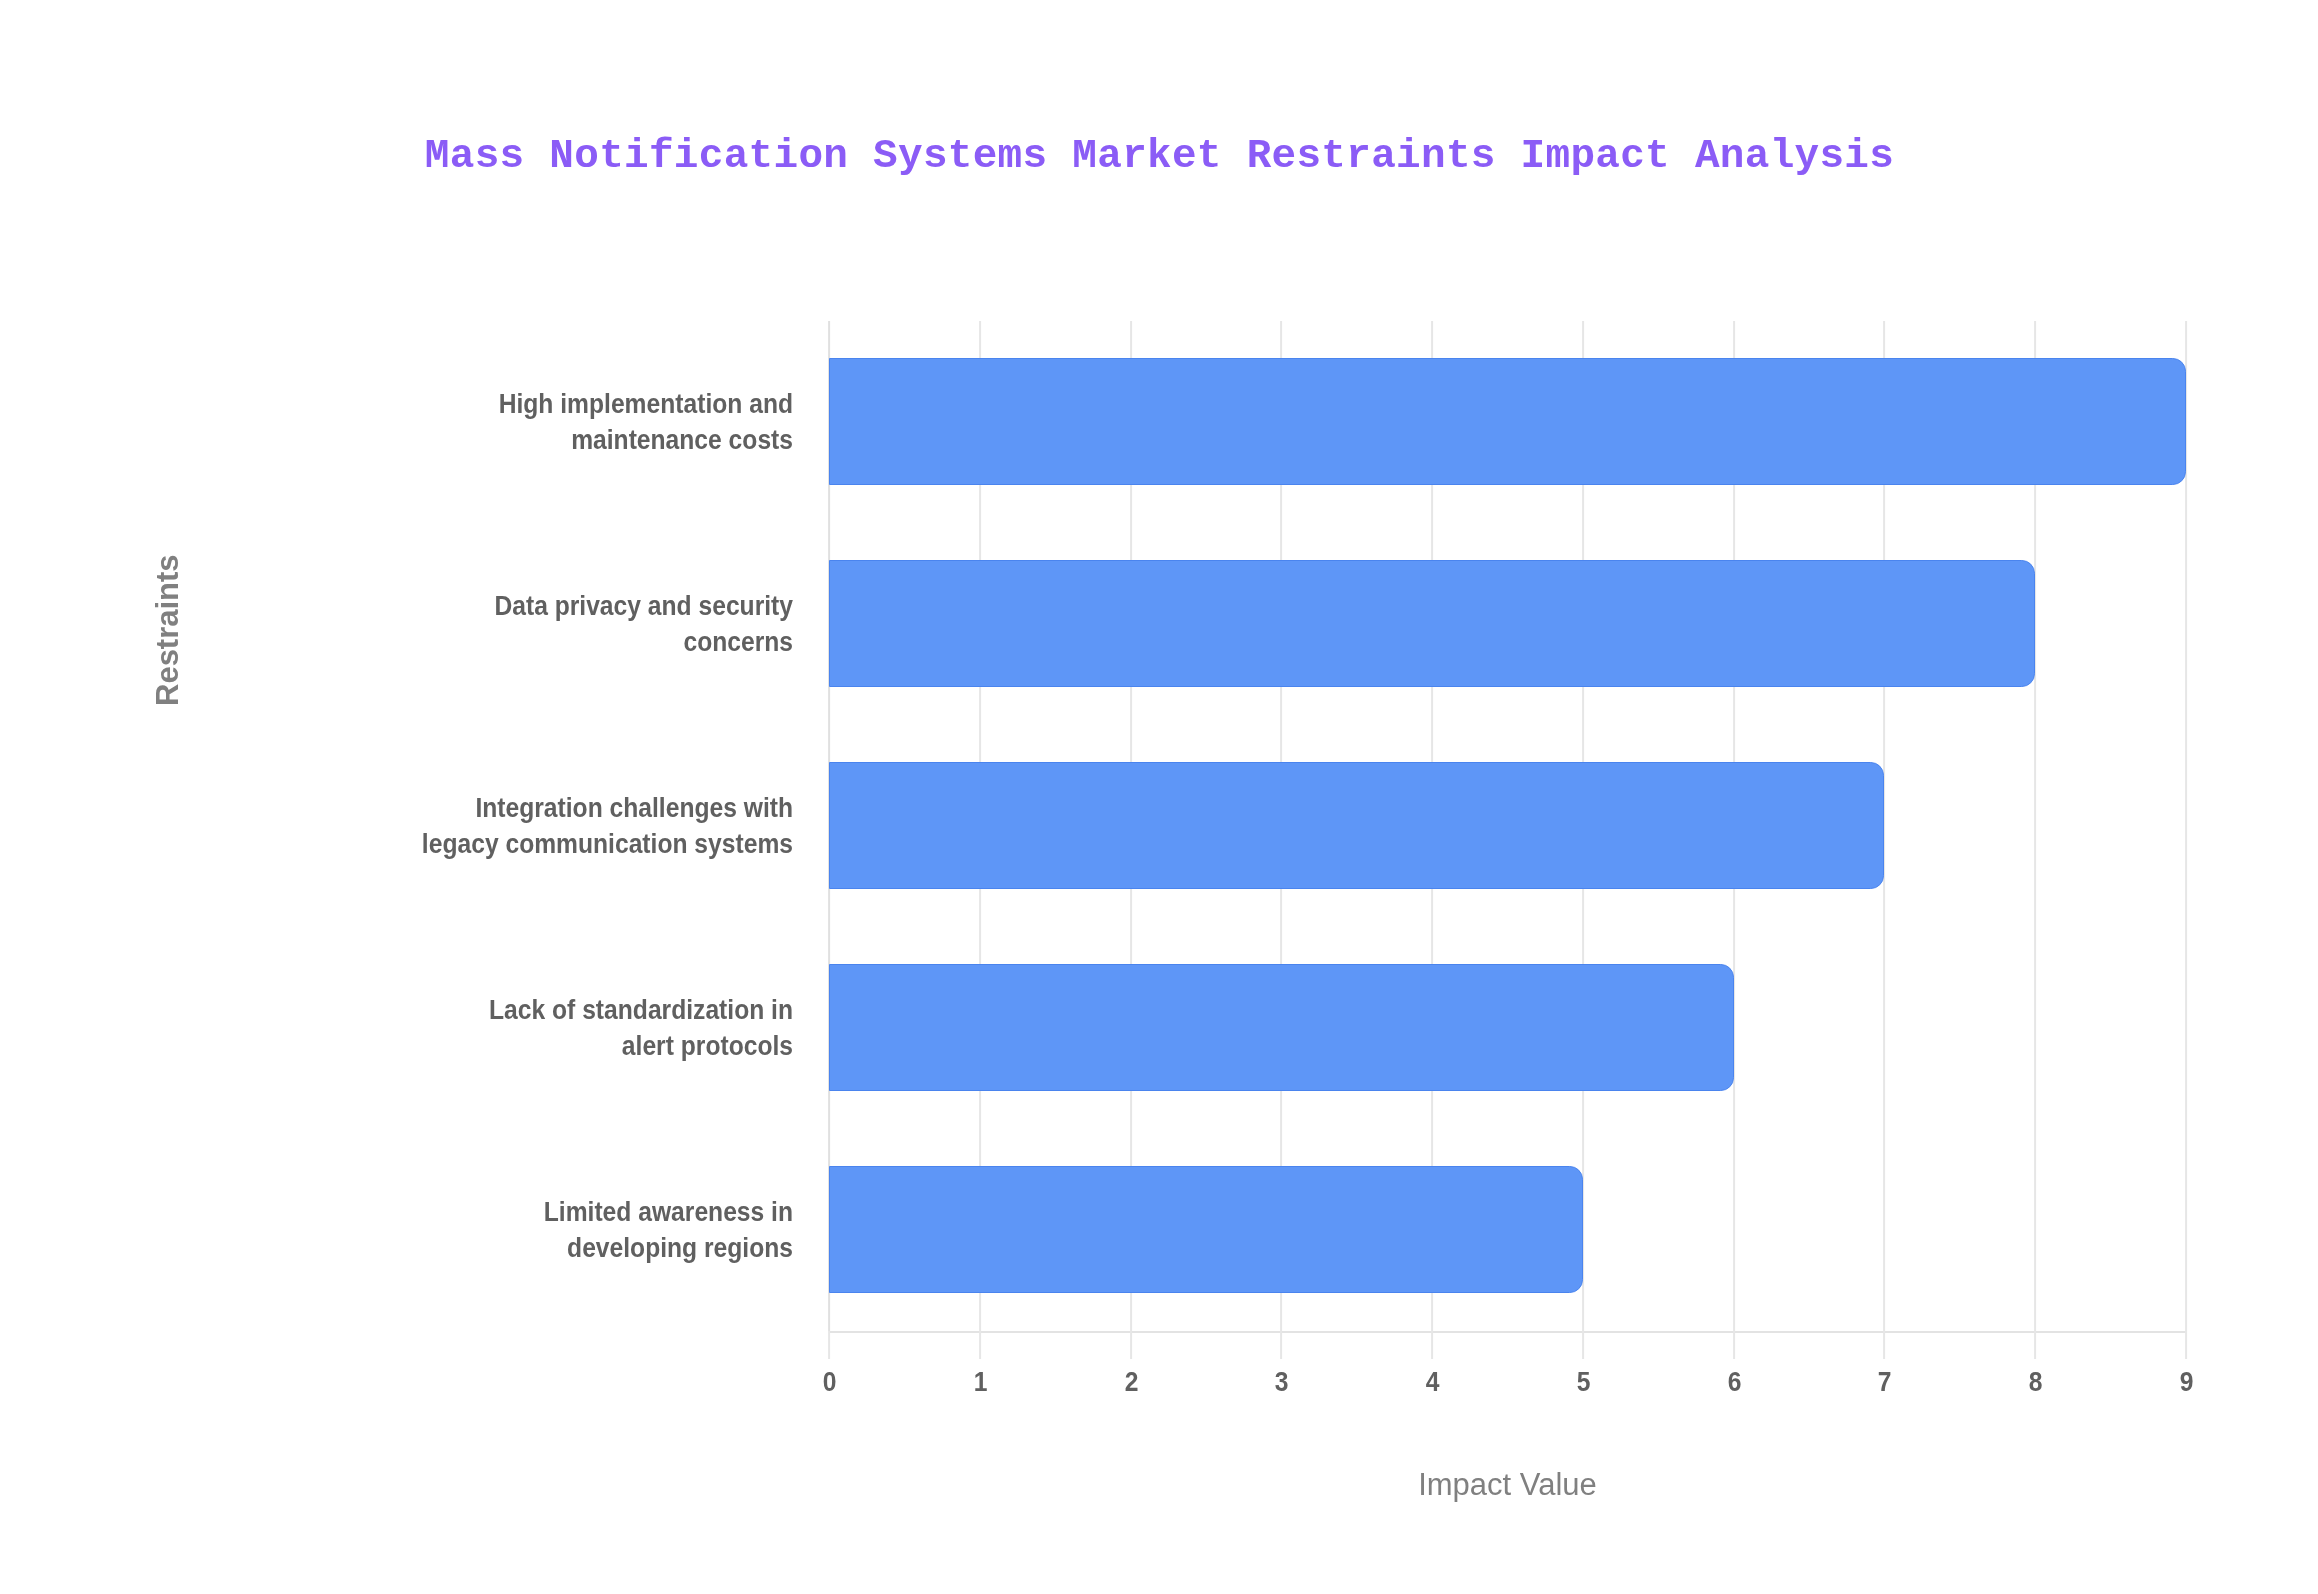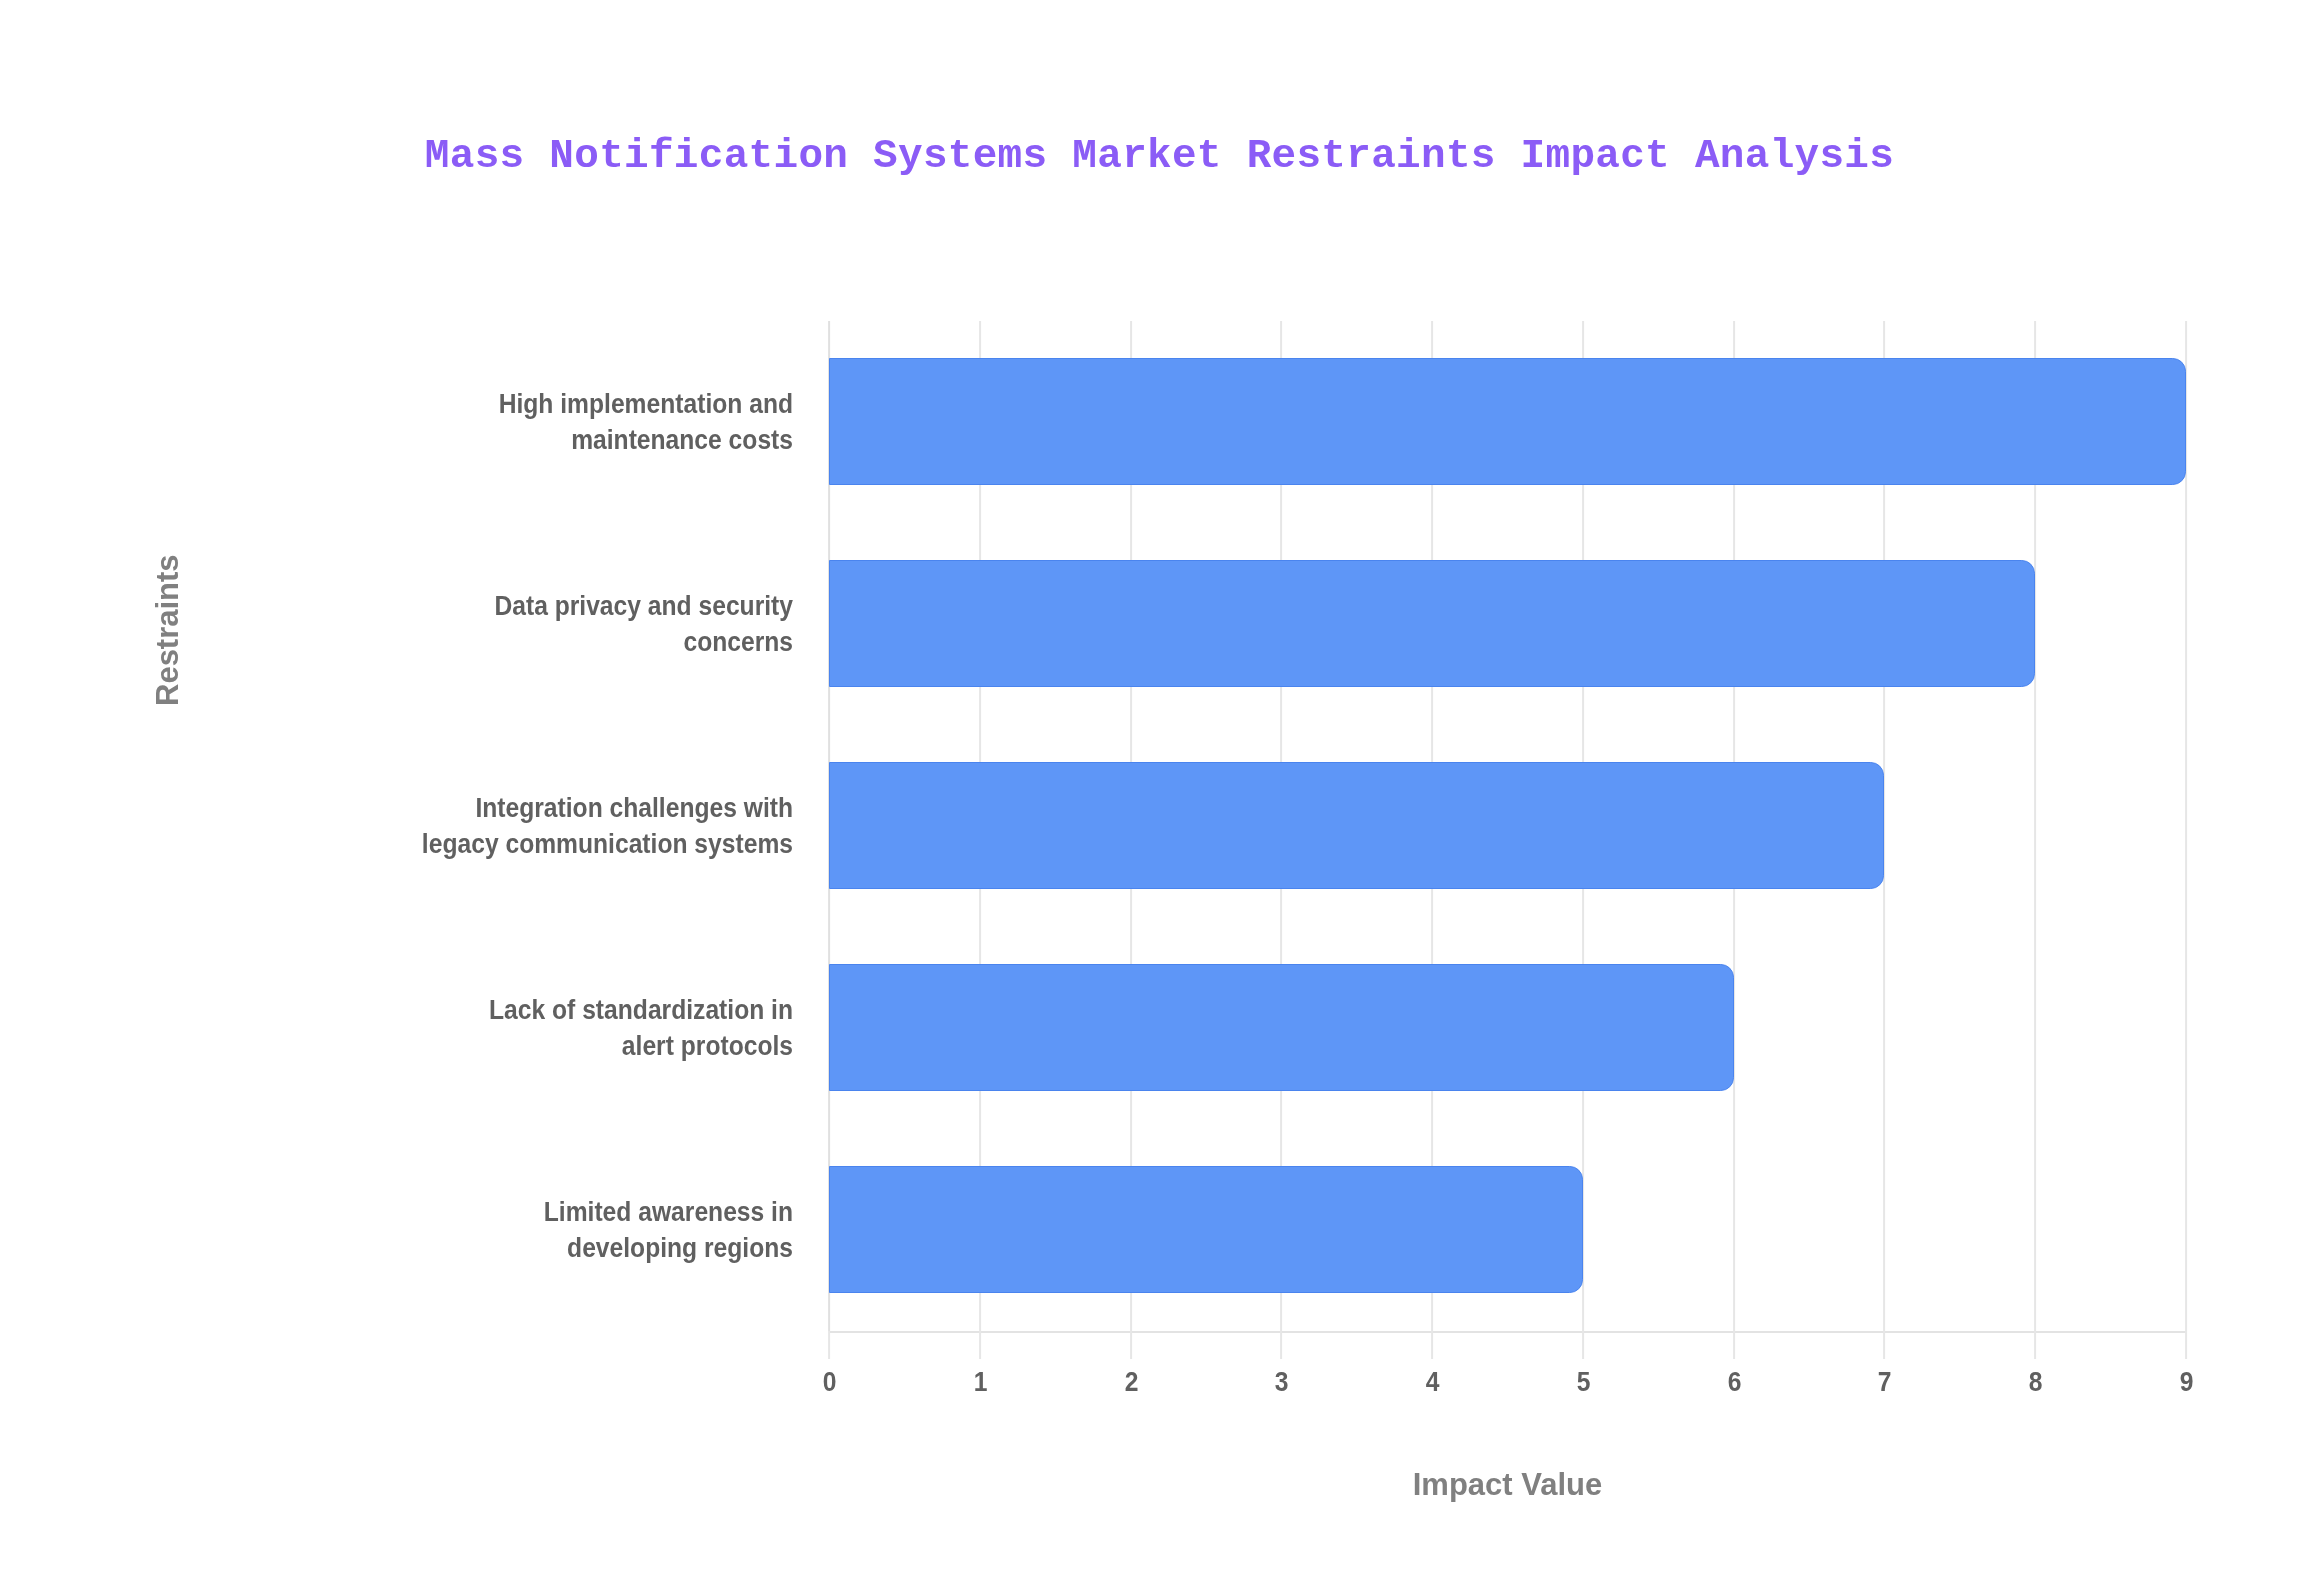--- a/index.html
+++ b/index.html
@@ -120,21 +120,21 @@
   }
 
   
   #xaxis-title {
     position: absolute;
     left: 829px;
     width: 1357px;
     top: 1467px;
     text-align: center;
     font-family: "Liberation Sans", sans-serif;
-    font-weight: bold;
+    font-weight: normal;
     font-size: 31px;
     color: #808080;
   }
 
   #yaxis-title {
     position: absolute;
     left: 150px;
     top: 706px;
     font-family: "Liberation Sans", sans-serif;
     font-weight: bold;

